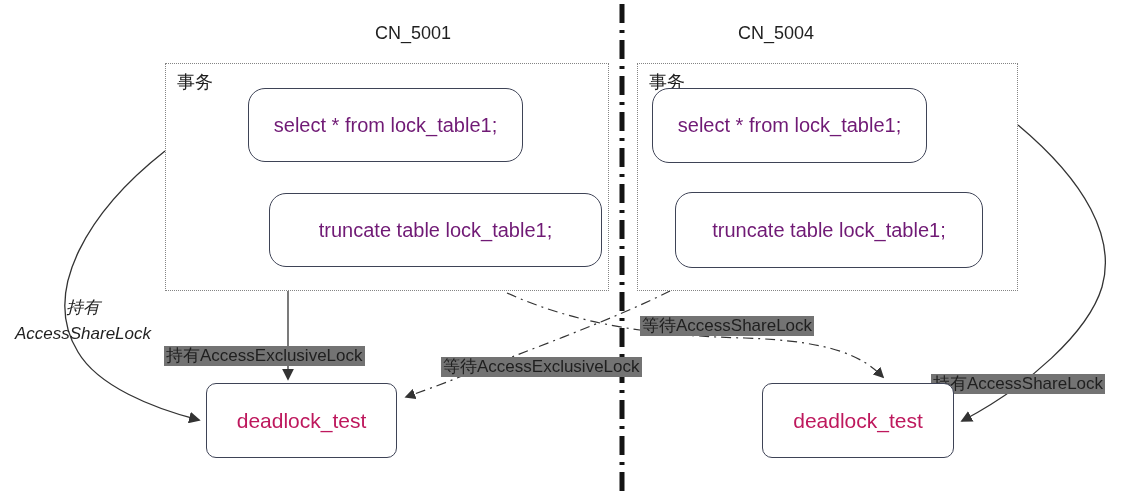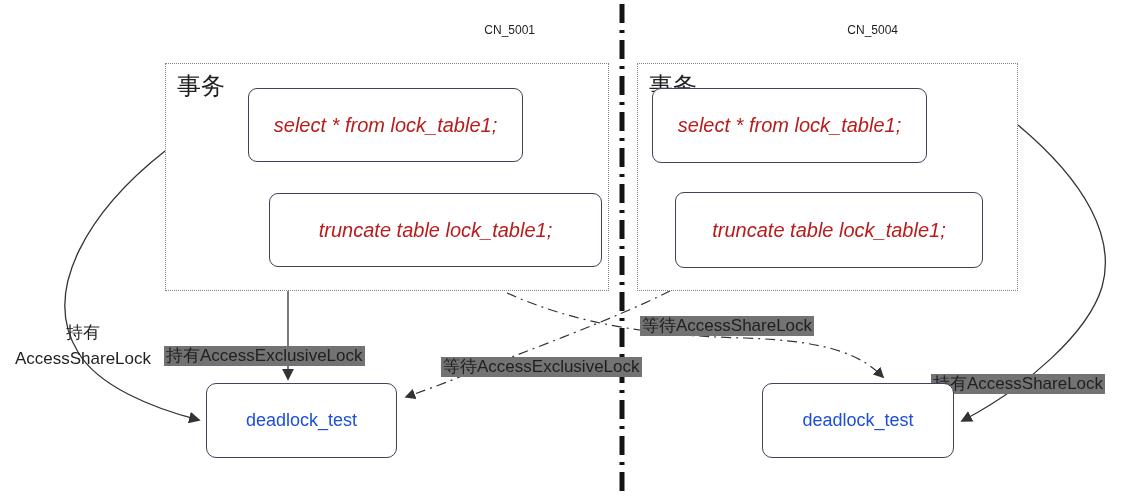--- a/index.html
+++ b/index.html
@@ -3,60 +3,60 @@
 <meta charset="utf-8">
 <style>
   html,body{margin:0;padding:0;background:#fff;}
   #stage{
     position:relative;width:1130px;height:502px;background:#ffffff;
     font-family:"Liberation Sans","DejaVu Sans",sans-serif;
     color:#262626;overflow:hidden;
   }
   .abs{position:absolute;}
   .node-title{
-    width:160px;text-align:right;font-size:12px;color:#1f1f1f;
+    width:160px;text-align:left;font-size:18px;color:#1f1f1f;
     top:23px;white-space:nowrap;
   }
   .group-box{
     border:1px dotted #848484;background:transparent;
     top:63px;height:228px;box-sizing:border-box;
   }
   .group-label{
-    position:absolute;left:11px;top:6px;font-size:24px;color:#1f1f1f;
+    position:absolute;left:11px;top:6px;font-size:18px;color:#1f1f1f;
     white-space:nowrap;
   }
   .stmt-box{
-    box-sizing:border-box;border:1.5px solid #3e4356;border-radius:9px;
+    box-sizing:border-box;border:1.5px solid #3e4356;border-radius:17px;
     background:#ffffff;display:flex;align-items:center;justify-content:center;
-    font-size:20px;color:#b91c1c;white-space:nowrap;font-style:italic;
+    font-size:20px;color:#701a75;white-space:nowrap;
   }
   .table-box{
     box-sizing:border-box;border:1.5px solid #3e4356;border-radius:10px;
     background:#ffffff;display:flex;align-items:center;justify-content:center;
-    font-size:18px;color:#1d4ed8;white-space:nowrap;
+    font-size:21px;color:#be185d;white-space:nowrap;
     width:192px;height:75px;top:383px;
   }
   .edge-label{
     font-size:17px;color:#1f1f1f;white-space:nowrap;background:#737373;
     padding:0 2px;line-height:1.2;
   }
   .edge-label.two-line{
     background:transparent;text-align:center;line-height:1.5;padding:0;
   }
   #lines{position:absolute;left:0;top:0;width:1130px;height:502px;}
   
   #title-left{left:375px;} #title-right{left:738px;}
   #group-left{left:165px;width:444px;} #group-right{left:637px;width:381px;}
   #stmt-l1{left:248px;top:88px;width:275px;height:74px;}
   #stmt-l2{left:269px;top:193px;width:333px;height:74px;}
   #stmt-r1{left:652px;top:88px;width:275px;height:75px;}
   #stmt-r2{left:675px;top:192px;width:308px;height:76px;}
   #table-left{left:206px;width:191px;}
   #table-right{left:762px;}
-  #lbl-hold-share-left{left:2px;top:320px;width:162px;}
+  #lbl-hold-share-left{left:2px;top:295px;width:162px;font-style:italic;}
   #lbl-hold-exclusive{left:164px;top:346px;}
   #lbl-wait-exclusive{left:414px;top:357px;margin-left:27px;}
   #lbl-wait-share{left:640px;top:316px;}
   #lbl-hold-share-right{left:931px;top:374px;}
 </style>
 </head>
 <body>
 
 <div id="stage">
 

